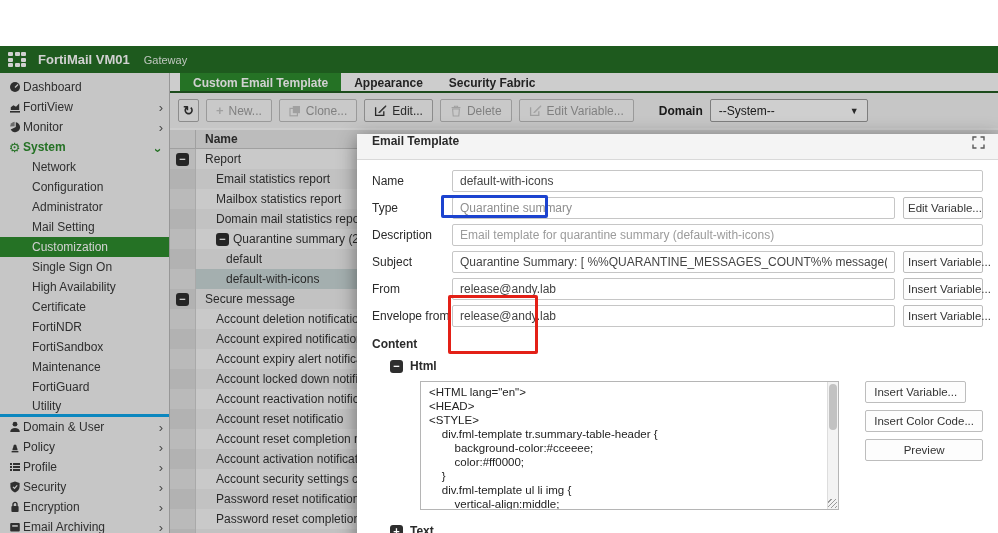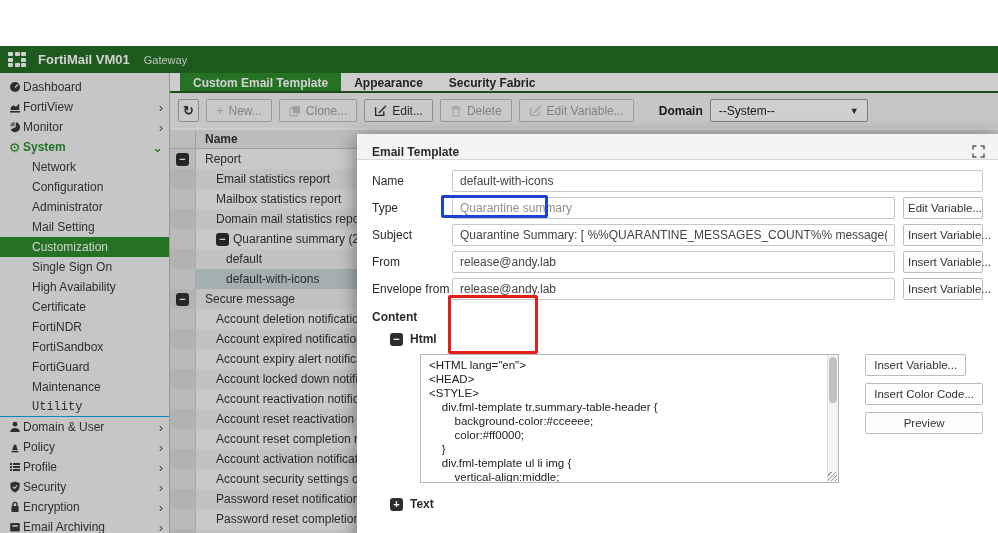--- a/index.html
+++ b/index.html
@@ -18,21 +18,21 @@
   
   .sidebar { position:absolute; left:0; top:27px; bottom:0; width:170px; background:#f2f2f2; border-right:1px solid #b9b9b9; padding-top:4px; }
   .sb-item { height:20px; display:flex; align-items:center; padding:0 6px; cursor:pointer; color:#3a3a3a; position:relative; }
   .sb-item .sb-icon { width:17px; display:inline-flex; justify-content:center; align-items:center; font-size:13px; color:#3a3a3a; flex:none; }
   .sb-item .sb-label { flex:1; white-space:nowrap; overflow:hidden; }
   .sb-item .sb-chevron { flex:none; color:#555; font-size:13px; width:10px; text-align:right; }
   .sb-item .sb-chevron.down { transform: rotate(90deg); transform-origin:center; }
   .sb-item.sub { padding-left:15px; }
   .sb-item.active-parent .sb-label, .sb-item.active-parent .sb-icon, .sb-item.active-parent .sb-chevron { color: var(--accent,#2e8b2e); font-weight:bold; }
   .sb-item.selected { background: var(--accent,#2e8b2e); color:#fff;justify-content:center; }
-  .sb-item.divider-after { border-bottom:1px solid #0ea5e9;font-family:Liberation Mono, monospace; }
+  .sb-item.divider-after { border-bottom:3px solid #0ea5e9; }
 
   
   .content { position:absolute; left:170px; top:27px; right:0; bottom:0; background:#fbfbfb; }
   .tabstrip { height:20px; display:flex; padding-left:10px; border-bottom:2px solid #235c23; background:#fbfbfb; }
   .tab { padding:0 13px; line-height:20px; font-weight:bold; color:#2b2b2b; cursor:pointer; white-space:nowrap; }
   .tab.active { background: var(--accent,#2e8b2e); color:#fff; }
   .toolbar { height:35px; display:flex; align-items:center; gap:7px; padding:0 8px; background:#f2f2f2; }
   .tbtn { height:23px; display:inline-flex; align-items:center; gap:5px; padding:0 9px; border:1px solid #ababab; border-radius:2px; background:#f6f6f6; color:#333; font-size:12px; cursor:pointer; white-space:nowrap; }
   .tbtn.icon-only { padding:0 4px; }
   .tbtn.disabled { color:#9d9d9d; border-color:#bcbcbc; cursor:default; }
@@ -55,21 +55,21 @@
   .trow.odd .cell { background:#ededed; } .trow.odd .gut { background:#dadada; }
   .trow.selected .cell { background: var(--selrow,#c9d6d6); }
   .tree-toggle { width:13px; height:13px; border-radius:3px; background:#2e2e2e; color:#fff; display:inline-flex; align-items:center; justify-content:center; font-size:11px; line-height:1; font-weight:bold; flex:none; cursor:pointer; }
   .cell .tree-toggle { margin-right:4px; }
 
   
   .dim { position:absolute; inset:0; background:rgba(0,0,0,0.18); z-index:50; }
 
   
   .modal { position:absolute; left:357px; top:88px; right:0; bottom:6px; background:#fff; z-index:100; box-shadow:0 4px 18px rgba(0,0,0,0.45); display:flex; flex-direction:column; }
-  .modal-header { height:26px; background:#f4f4f4; border-bottom:1px solid #d9d9d9; display:flex; align-items:flex-end; padding:0 12px 0 15px; flex:none; }
+  .modal-header { height:26px; background:#f4f4f4; border-bottom:1px solid #d9d9d9; display:flex; align-items:flex-start; padding:0 12px 0 15px; flex:none; }
   .modal-title { font-weight:bold; color:#2b2b2b; flex:1; }
   .fullscreen-btn { width:16px; height:16px; display:flex; align-items:center; justify-content:center; cursor:pointer; }
   .modal-body { flex:1; padding:10px 15px 0 15px; position:relative; overflow:hidden; }
   .frow { display:flex; align-items:center; margin-bottom:5px; }
   .flabel { width:80px; flex:none; color:#2b2b2b; }
   .finput { height:22px; border:1px solid #c6c6c6; border-radius:2px; padding:0 7px; font-family:inherit; font-size:12px; color:#444; background:#fff; outline:none; min-width:0; }
   .finput.grow { flex:1; }
   .finput.readonly { color:#8f8f8f; }
   .finput.placeholder { color:#9b9b9b; }
   .frow .sidebtn { width:80px; flex:none; margin-left:8px; }
@@ -201,26 +201,26 @@
       <span class="sb-label">FortiNDR</span>
       <span class="sb-chevron"></span>
     </div>
       <div class="sb-item sub">
       <span class="sb-icon"></span>
       <span class="sb-label">FortiSandbox</span>
       <span class="sb-chevron"></span>
     </div>
       <div class="sb-item sub">
       <span class="sb-icon"></span>
+      <span class="sb-label">Maintenance</span>
+      <span class="sb-chevron"></span>
+    </div>
+      <div class="sb-item sub">
+      <span class="sb-icon"></span>
       <span class="sb-label">FortiGuard</span>
-      <span class="sb-chevron"></span>
-    </div>
-      <div class="sb-item sub">
-      <span class="sb-icon"></span>
-      <span class="sb-label">Maintenance</span>
       <span class="sb-chevron"></span>
     </div>
       <div class="sb-item sub divider-after">
       <span class="sb-icon"></span>
       <span class="sb-label">Utility</span>
       <span class="sb-chevron"></span>
     </div>
       <div class="sb-item top">
       <span class="sb-icon">
           <svg class="mini" width="12" height="12" viewBox="0 0 12 12">
@@ -445,21 +445,21 @@
       </div>
           <div class="trow even">
         <div class="gut"></div>
         <div class="cell" style="padding-left: 20px;">
               <span>Account reactivation notificati</span>
             </div>
       </div>
           <div class="trow odd">
         <div class="gut"></div>
         <div class="cell" style="padding-left: 20px;">
-              <span>Account reset reactivation</span>
+              <span>Account reset notificatio</span>
             </div>
       </div>
           <div class="trow even">
         <div class="gut"></div>
         <div class="cell" style="padding-left: 20px;">
               <span>Account reset completion notif</span>
             </div>
       </div>
           <div class="trow odd">
         <div class="gut"></div>
@@ -520,20 +520,24 @@
         <span class="flabel">Name</span>
         <input class="finput grow" value="default-with-icons" style="">
       </div>
 
       <div class="frow">
         <span class="flabel">Type</span>
         <input class="finput grow readonly" value="Quarantine summary" style="">
         <button class="mbtn sidebtn">Edit Variable...</button>
       </div>
 
+      <div class="frow">
+        <span class="flabel">Description</span>
+        <input class="finput grow placeholder" value="Email template for quarantine summary (default-with-icons)" style="">
+      </div>
 
       <div class="frow">
         <span class="flabel">Subject</span>
         <input class="finput grow" value="Quarantine Summary: [ %%QUARANTINE_MESSAGES_COUNT%% message(s) quar" style="">
         <button class="mbtn sidebtn">Insert Variable...</button>
       </div>
 
       <div class="frow">
         <span class="flabel">From</span>
         <input class="finput grow" value="release@andy.lab" style="">

